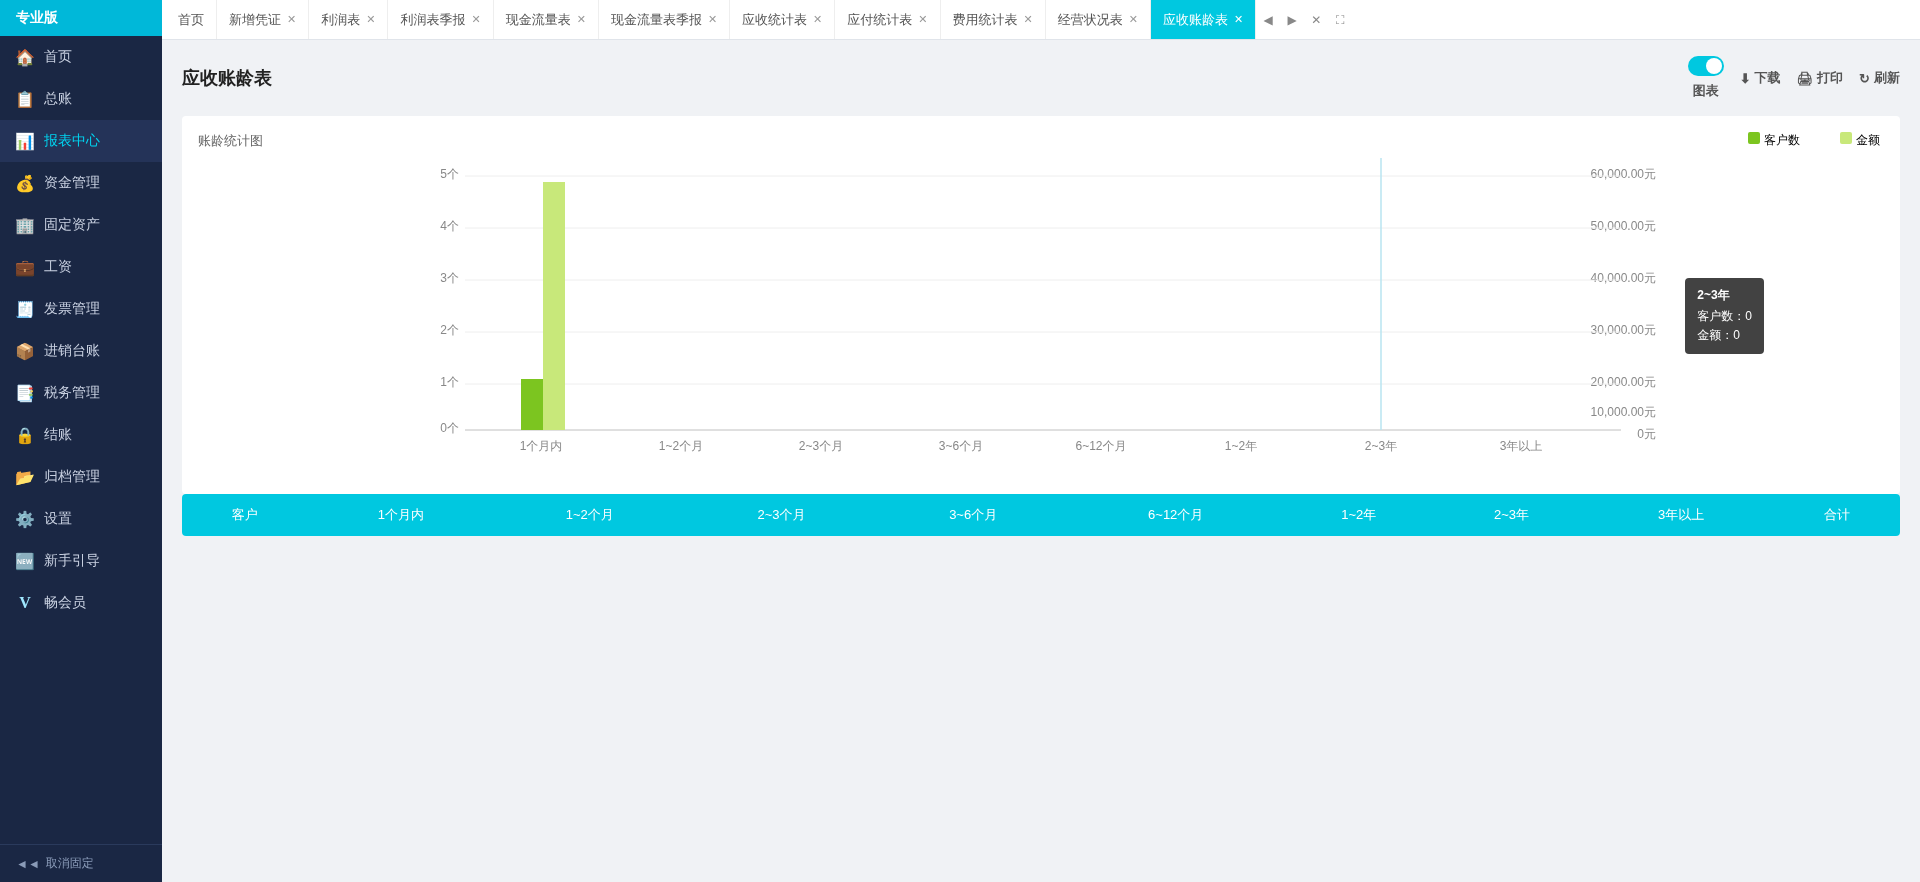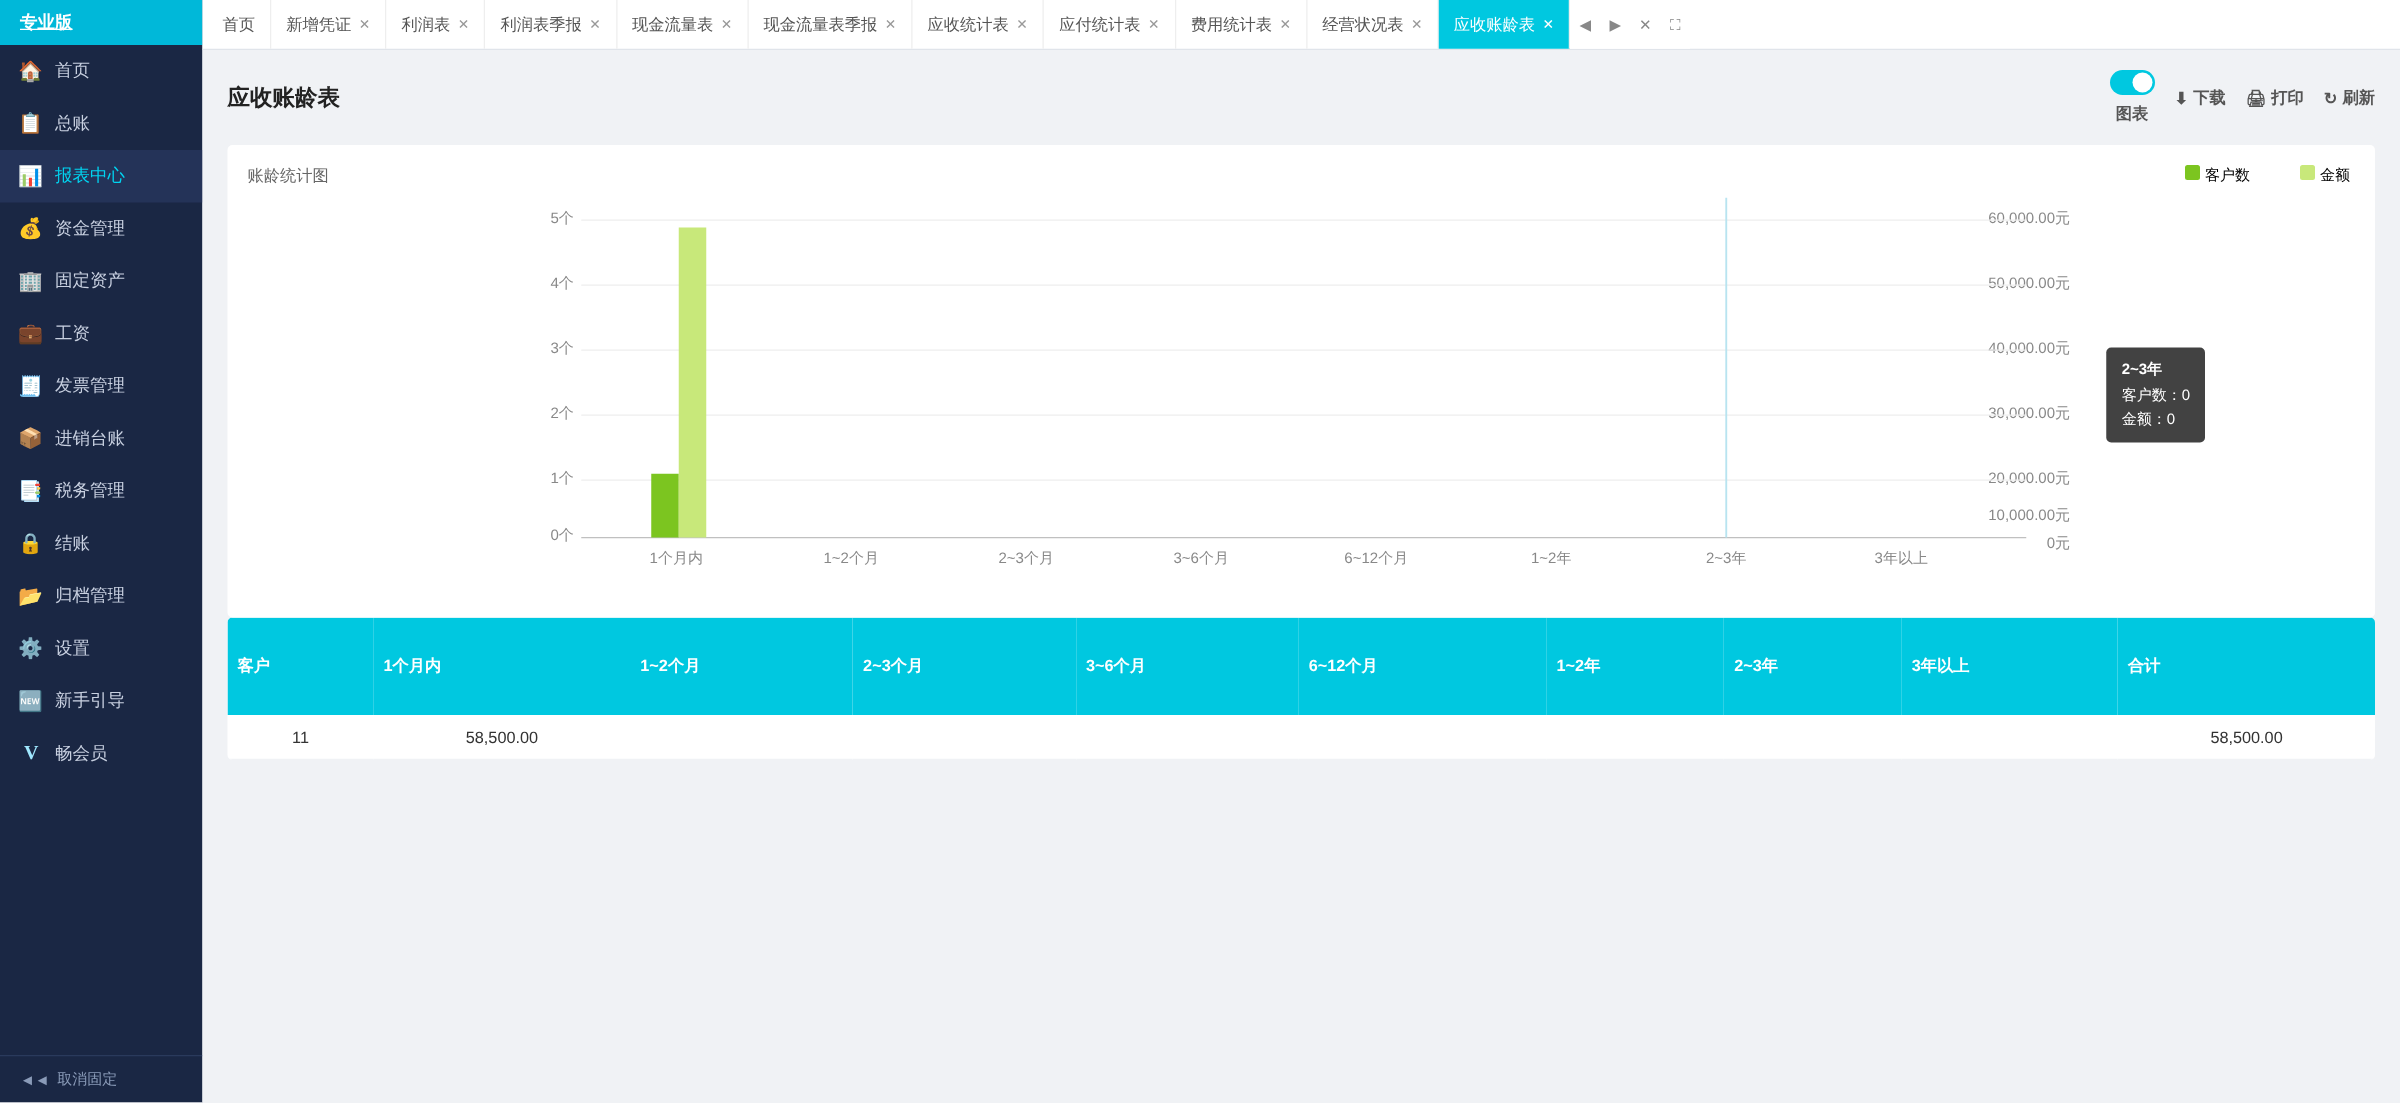--- a/index.html
+++ b/index.html
@@ -17,21 +17,20 @@
     }
     .sidebar-logo {
       background: #00b8d9;
       color: white;
       font-size: 14px;
       font-weight: bold;
       padding: 8px 16px;
       height: 36px;
       display: flex;
       align-items: center;
-      text-decoration: underline;
     }
     .sidebar-item {
       display: flex;
       align-items: center;
       padding: 12px 16px;
       cursor: pointer;
       color: #c8d0e0;
       gap: 10px;
       font-size: 14px;
     }
@@ -201,23 +200,23 @@
       border-collapse: collapse;
       background: white;
       border-radius: 4px;
       overflow: hidden;
     }
     .data-table thead tr {
       background: #00c8e0;
       color: white;
     }
     .data-table thead th {
-      padding: 30px 8px;
-      text-align: left;
-      font-weight: bold;
+      padding: 12px 8px;
+      text-align: center;
+      font-weight: normal;
       font-size: 13px;
     }
     .data-table tbody tr {
       border-bottom: 1px solid #f0f2f5;
     }
     .data-table tbody td {
       padding: 10px 8px;
       text-align: center;
       font-size: 13px;
       color: #333;
@@ -461,29 +460,17 @@
           <th>2~3个月</th>
           <th>3~6个月</th>
           <th>6~12个月</th>
           <th>1~2年</th>
           <th>2~3年</th>
           <th>3年以上</th>
           <th>合计</th>
         </tr>
       </thead>
       <tbody>
-        <tr class="data-row">
-          <td class="td-left">11</td>
-          <td>58,500.00</td>
-          <td></td>
-          <td></td>
-          <td></td>
-          <td></td>
-          <td></td>
-          <td></td>
-          <td></td>
-          <td>58,500.00</td>
-        </tr>
       </tbody>
     </table>
 
   </div>
 </div>
 
 </body></html>

